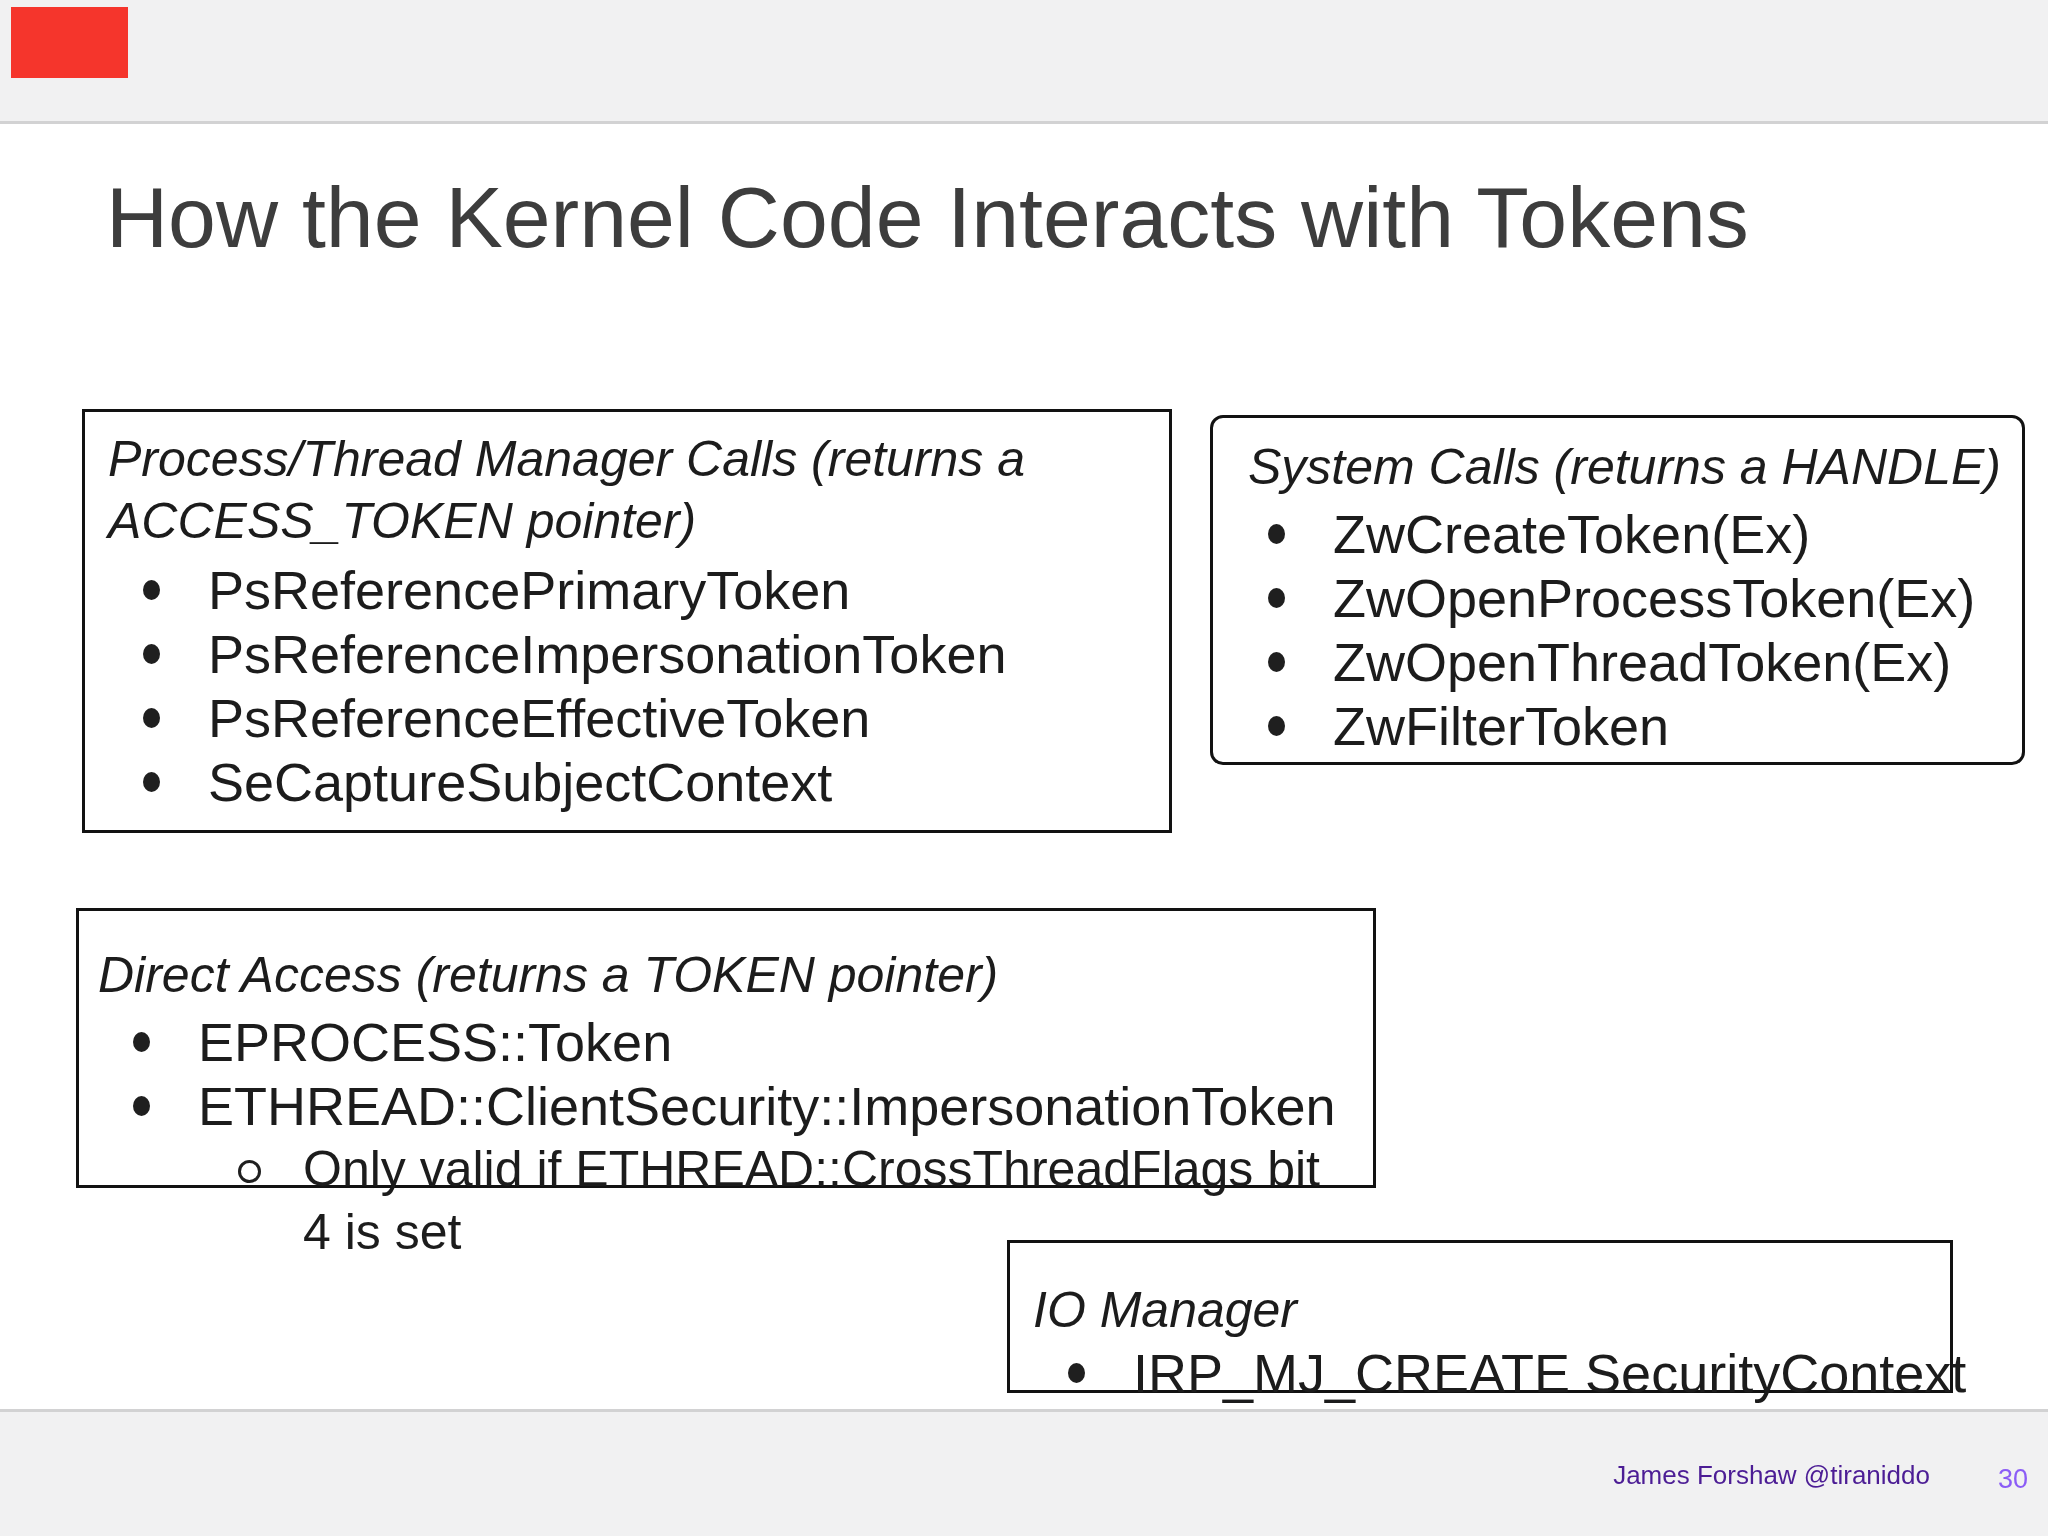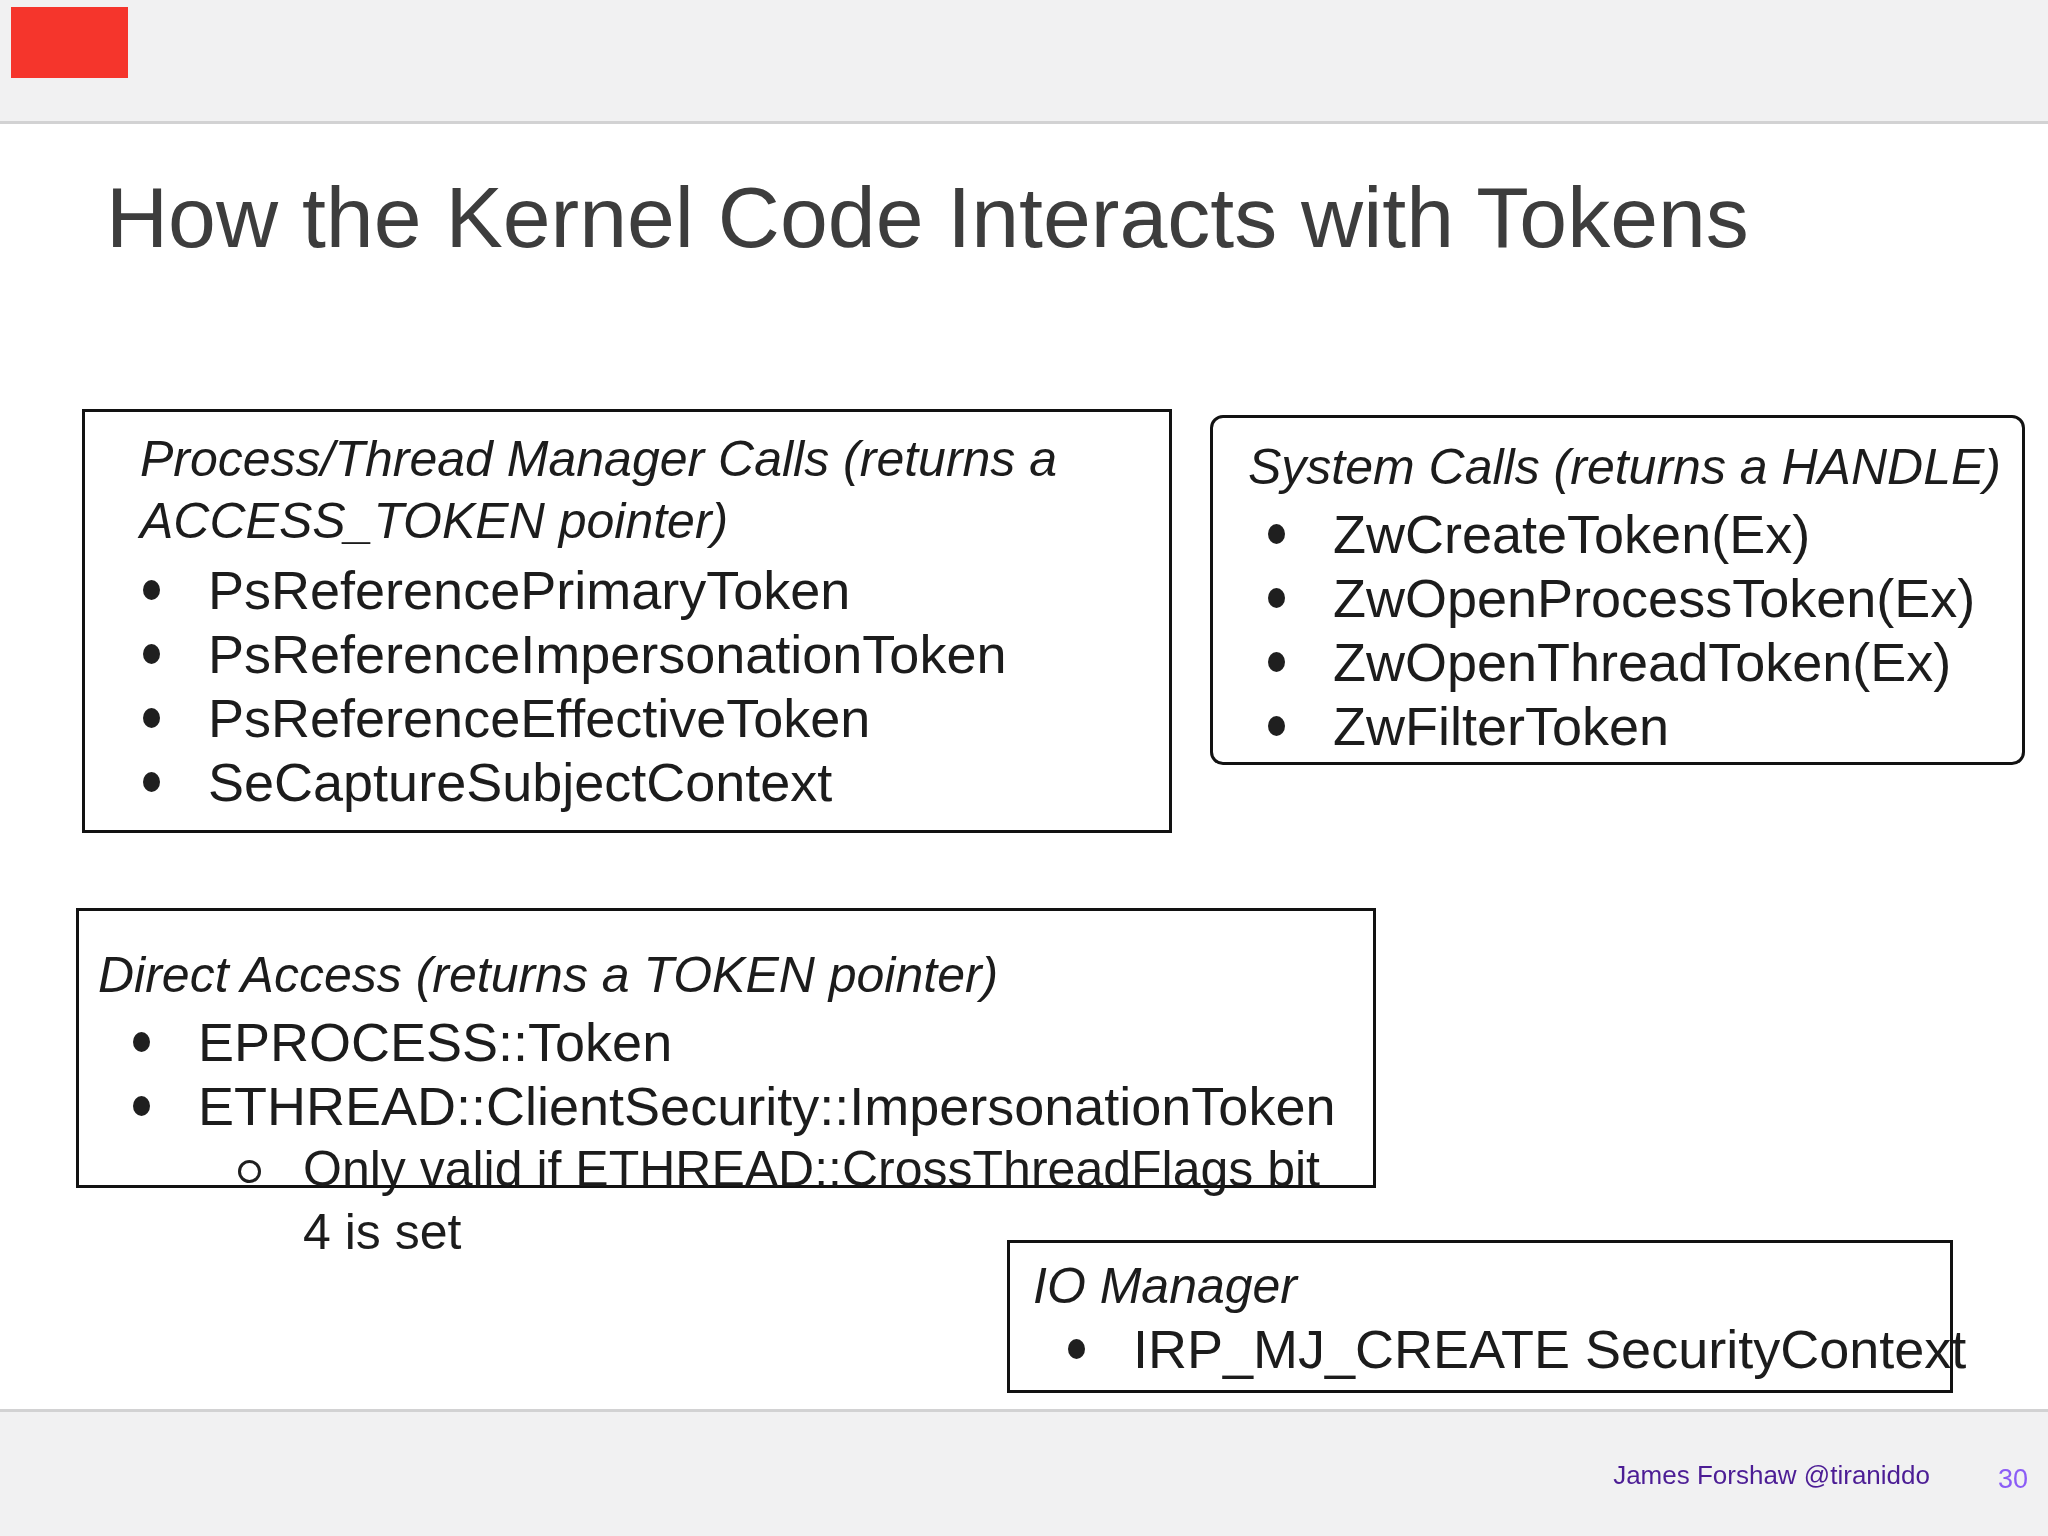--- a/index.html
+++ b/index.html
@@ -26,24 +26,24 @@
   .indent-35{margin-left:35px;}
   .indent-20{margin-left:20px;}
   .sub-row{display:flex;margin-left:140px;}
   .hollow-dot{width:17px;height:17px;border:3px solid #1f1f1f;border-radius:50%;background:transparent;flex:none;margin-top:22px;}
   .sub-lines{margin-left:42px;font-size:50px;line-height:63px;white-space:nowrap;}
   
   #box-ptm{left:82px;top:409px;width:1090px;height:424px;padding:16px 10px 0 23px;}
   #box-sys{left:1210px;top:415px;width:815px;height:350px;padding:18px 10px 0 35px;border-radius:13px;}
   #box-direct{left:76px;top:908px;width:1300px;height:280px;padding:33px 10px 0 19px;}
   #box-io{left:1007px;top:1240px;width:946px;height:153px;padding:14px 10px 0 23px;}
-  #box-ptm .box-heading{margin-bottom:6px;margin-left:32px;}
+  #box-ptm .box-heading{margin-bottom:6px;}
   #box-sys .box-heading{margin-bottom:4px;}
   #box-direct .box-heading{margin-bottom:4px;}
-  #box-io .box-heading{line-height:58px;margin-bottom:2px;}
+  #box-io .box-heading{line-height:58px;margin-bottom:2px;margin-top:24px;}
   .footer-author{position:absolute;right:118px;top:1460px;font-size:26px;color:#4c1d95;white-space:nowrap;}
   .footer-page{position:absolute;right:20px;top:1464px;font-size:27px;color:#8b5cf6;white-space:nowrap;}
 </style>
 </head>
 <body>
 
 <div class="canvas">
 
   <div class="band top"></div>
   <div class="red-marker"></div>

